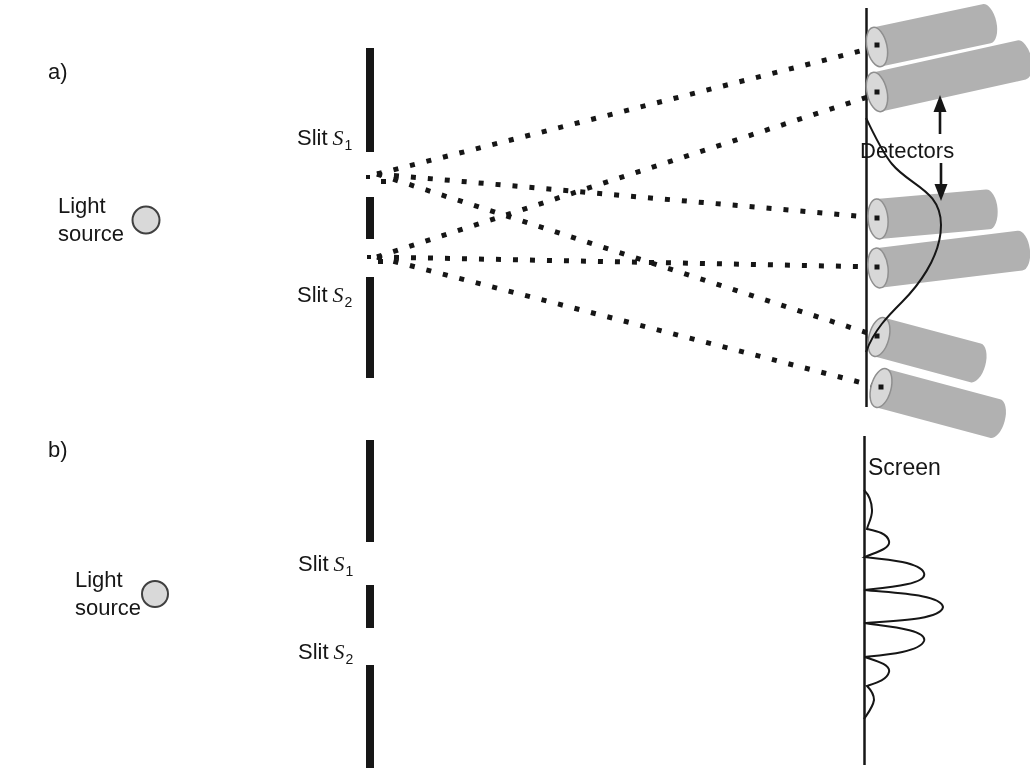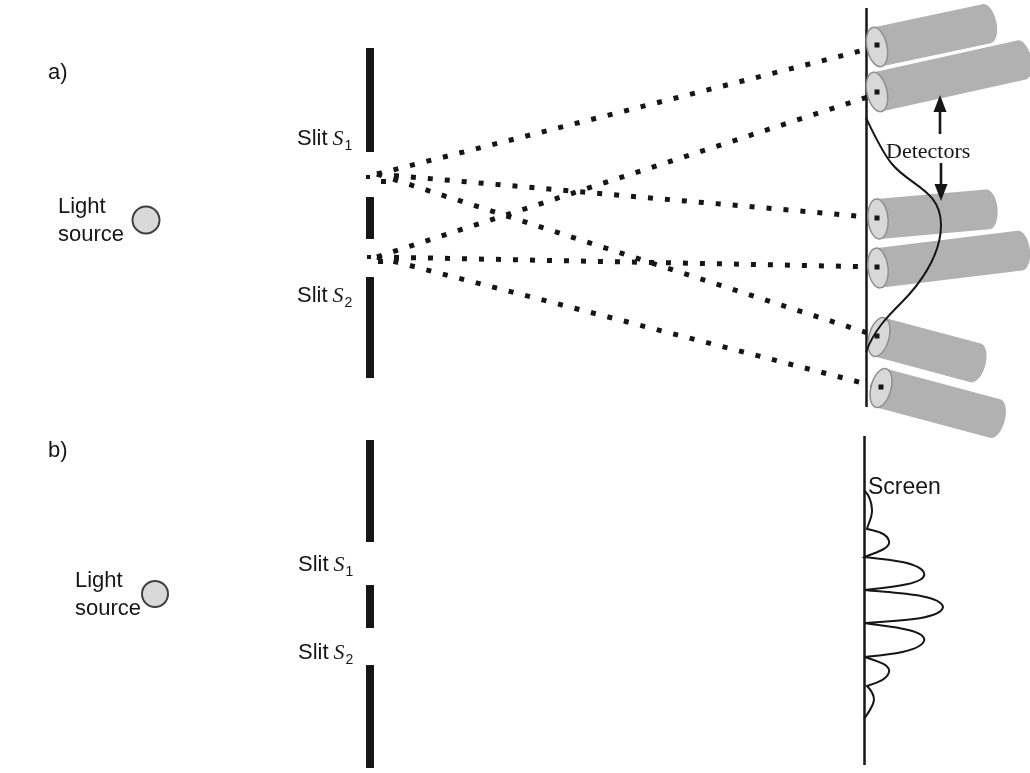--- a/index.html
+++ b/index.html
@@ -142,16 +142,16 @@
   <div class="lbl slit" style="left:297px;top:281px;">
     <span>Slit</span><i>S</i><sub>2</sub>
   </div>
   <div class="lbl slit" style="left:298px;top:550px;">
     <span>Slit</span><i>S</i><sub>1</sub>
   </div>
   <div class="lbl slit" style="left:298px;top:638px;">
     <span>Slit</span><i>S</i><sub>2</sub>
   </div>
 
-  <div class="lbl" style="left:886px;top:137px;font-family:Liberation Serif, serif;">Detectors</div>
-  <div class="lbl screen" style="left:868px;top:472px;">Screen</div>
+  <div class="lbl" style="left:860px;top:137px;">Detectors</div>
+  <div class="lbl screen" style="left:868px;top:453px;">Screen</div>
 
 </div>
 
 </body></html>

